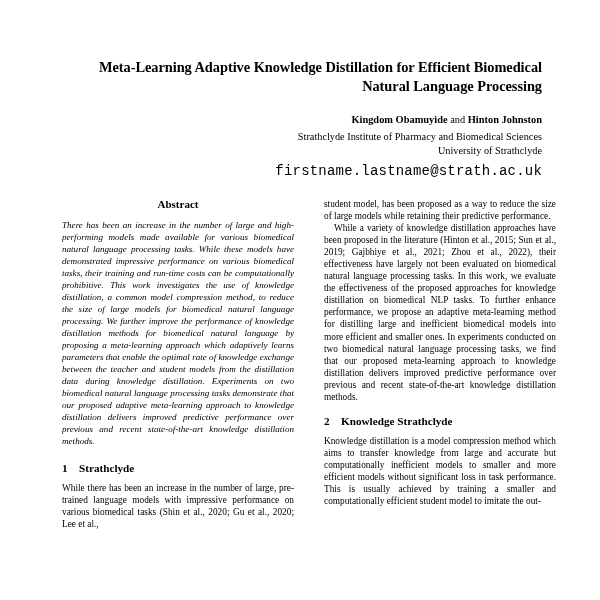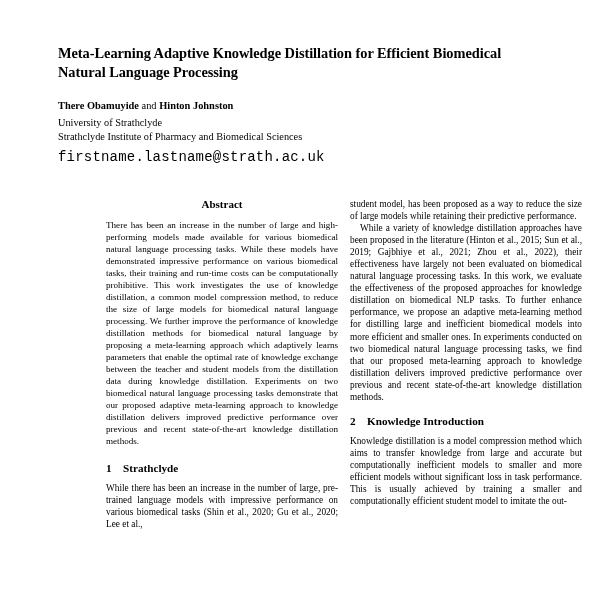--- a/index.html
+++ b/index.html
@@ -18,22 +18,22 @@
   .page {
     position: relative;
     width: 600px;
     height: 600px;
     background: #fff;
     overflow: hidden;
   }
 
   
   .titleblock {
-    padding: 44px 58px 0 58px;
-    text-align: left;
+    padding: 58px 58px 0 58px;
+    text-align: right;
   }
   .paper-title {
     font-size: 14.4px;
     font-weight: bold;
     line-height: 1.32;
     letter-spacing: -0.05px;
     margin: 0;
   }
   .authors {
     margin-top: 17px;
@@ -65,43 +65,43 @@
     width: 600px;
     height: 402px;
     overflow: hidden;
   }
   .col {
     position: absolute;
     top: 0;
     width: 232px;
     height: 402px;
     overflow: hidden;
-    margin-left: 44px;
   }
   .col-left  { left: 62px; }
-  .col-right { left: 306px; }
+  .col-right { left: 324px; }
 
   .abstract-head {
     text-align: center;
     font-size: 11px;
     font-weight: bold;
     margin: 0 0 9px 0;
     line-height: 1.1;
   }
   p.body-text {
     margin: 0;
     font-size: 9.3px;
     line-height: 12.05px;
     text-align: justify;
     text-justify: inter-word;
     hyphens: none;
   }
   p.abstract-text {
     font-size: 9.1px;
     line-height: 12.0px;
+    font-style: italic;
   }
   p.indent { text-indent: 10px; }
 
   .section-head {
     font-size: 11.2px;
     font-weight: bold;
     margin: 12px 0 7px 0;
     line-height: 1.15;
     display: flex;
   }
@@ -114,28 +114,28 @@
 </style>
 </head>
 <body>
 
 <div class="page">
 
   <div class="titleblock">
     <h1 class="paper-title">Meta-Learning Adaptive Knowledge Distillation for Efficient Biomedical Natural Language Processing</h1>
 
     <div class="authors">
-      <span>There Obamuyide</span>
+      <span>Kingdom Obamuyide</span>
       <span class="conj">and</span>
       <span>Hinton Johnston</span>
     </div>
 
     <div class="affil">
+      <div>Strathclyde Institute of Pharmacy and Biomedical Sciences</div>
       <div>University of Strathclyde</div>
-      <div>Strathclyde Institute of Pharmacy and Biomedical Sciences</div>
     </div>
 
     <div class="email">firstname.lastname@strath.ac.uk</div>
   </div>
 
   <div class="columns">
 
     <div class="col col-left">
       <div class="abstract-head">Abstract</div>
       <p class="body-text abstract-text">There has been an increase in the number of large and high-performing models made available for various biomedical natural language processing tasks. While these models have demonstrated impressive performance on various biomedical tasks, their training and run-time costs can be computationally prohibitive. This work investigates the use of knowledge distillation, a common model compression method, to reduce the size of large models for biomedical natural language processing. We further improve the performance of knowledge distillation methods for biomedical natural language by proposing a meta-learning approach which adaptively learns parameters that enable the optimal rate of knowledge exchange between the teacher and student models from the distillation data during knowledge distillation. Experiments on two biomedical natural language processing tasks demonstrate that our proposed adaptive meta-learning approach to knowledge distillation delivers improved predictive performance over previous and recent state-of-the-art knowledge distillation methods.</p>
@@ -146,19 +146,19 @@
       </div>
       <p class="body-text">While there has been an increase in the number of large, pre-trained language models with impressive performance on various biomedical tasks (Shin et al., 2020; Gu et al., 2020; Lee et al.,</p>
     </div>
 
     <div class="col col-right">
       <p class="body-text">student model, has been proposed as a way to reduce the size of large models while retaining their predictive performance.</p>
       <p class="body-text indent">While a variety of knowledge distillation approaches have been proposed in the literature (Hinton et al., 2015; Sun et al., 2019; Gajbhiye et al., 2021; Zhou et al., 2022), their effectiveness have largely not been evaluated on biomedical natural language processing tasks. In this work, we evaluate the effectiveness of the proposed approaches for knowledge distillation on biomedical NLP tasks. To further enhance performance, we propose an adaptive meta-learning method for distilling large and inefficient biomedical models into more efficient and smaller ones. In experiments conducted on two biomedical natural language processing tasks, we find that our proposed meta-learning approach to knowledge distillation delivers improved predictive performance over previous and recent state-of-the-art knowledge distillation methods.</p>
 
       <div class="section-head">
         <span class="num">2</span>
-        <span>Knowledge Introduction</span>
+        <span>Knowledge Strathclyde</span>
       </div>
       <p class="body-text">Knowledge distillation is a model compression method which aims to transfer knowledge from large and accurate but computationally inefficient models to smaller and more efficient models without significant loss in task performance. This is usually achieved by training a smaller and computationally efficient student model to imitate the out-</p>
     </div>
 
   </div>
 </div>
 
 </body></html>

